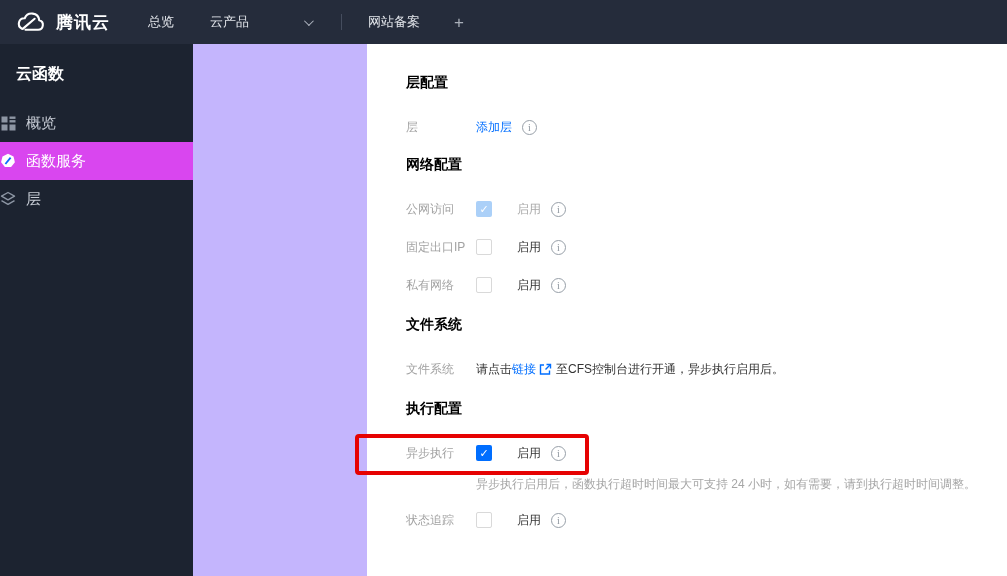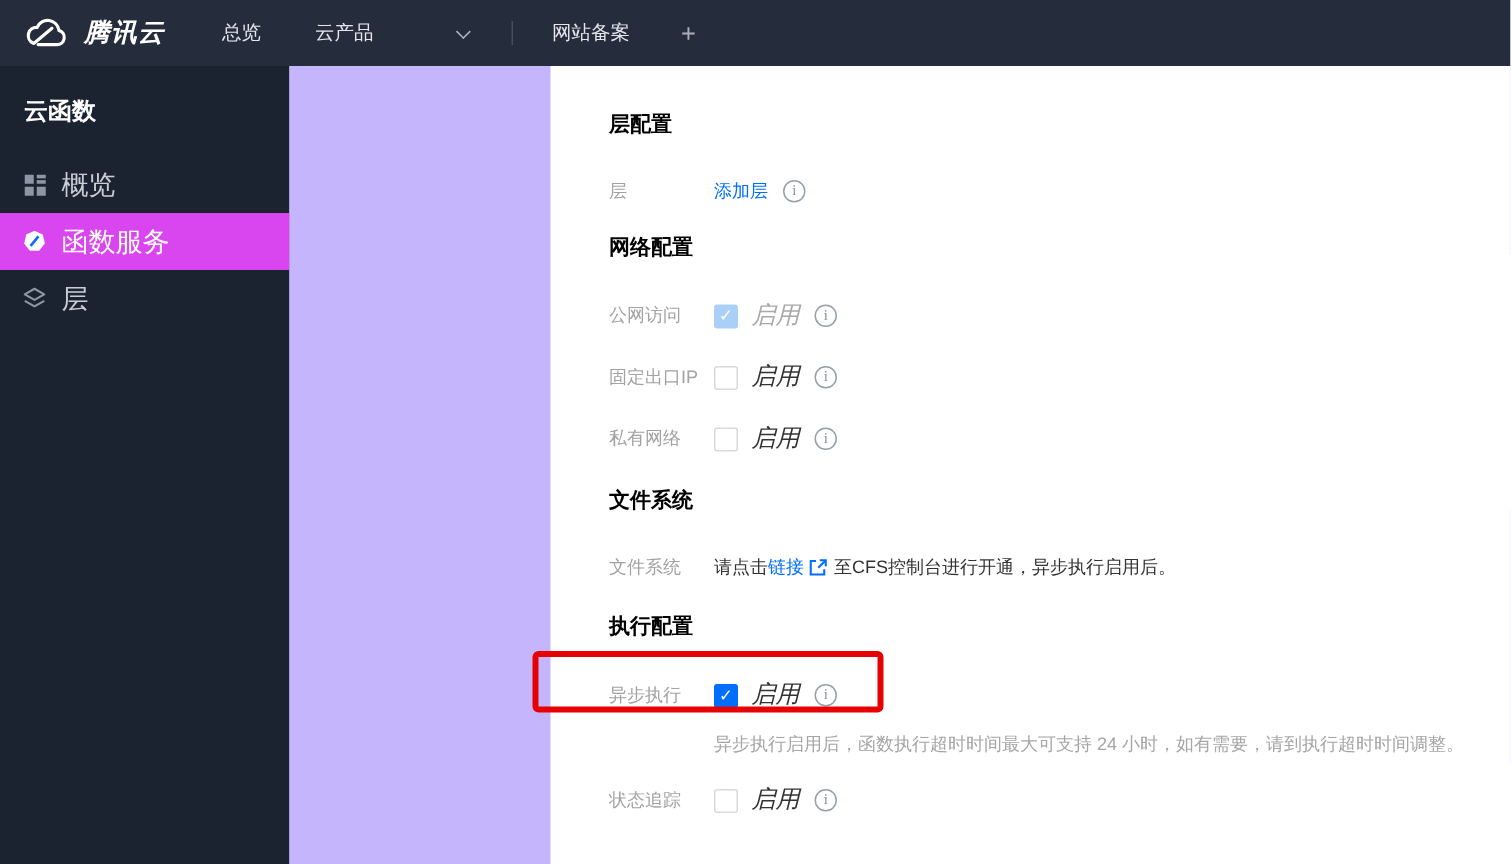--- a/index.html
+++ b/index.html
@@ -9,41 +9,41 @@
     background:#fff;
     position:relative;
   }
   .page { width:1007px; height:576px; position:relative; overflow:hidden; }
 
   
   .topbar {
     height:44px; background:#252c3b; display:flex; align-items:center;
     padding-left:14px; color:#e9ebef; position:relative; z-index:2;
   }
-  .brand { display:flex; align-items:flex-start;font-style:italic; }
+  .brand { display:flex; align-items:flex-end; }
   .brand svg { display:block; }
   .brand-name { font-size:17px; font-weight:bold; color:#fff; margin-left:9px; letter-spacing:1px; }
   .topnav { display:flex; align-items:center; margin-left:38px; font-size:13px; }
   .topnav-item { color:#e3e6eb; cursor:pointer; display:flex; align-items:center; }
   .topnav-item + .topnav-item { margin-left:36px;gap:48px; }
   .caret {
     width:7px; height:7px; border-right:1.5px solid #aeb4bf; border-bottom:1.5px solid #aeb4bf;
     transform:rotate(45deg) translateY(-2px); margin-left:7px; display:inline-block;
   }
   .topnav-divider { width:1px; height:16px; background:#454d5e; margin:0 26px 0 30px; }
   .topnav-plus { font-size:17px; color:#aab0ba; margin-left:34px; cursor:pointer; line-height:1; }
 
   
   .body-wrap { display:flex; height:576px; }
   .sidebar { width:193px; background:#1c2330; flex:none; color:#ced3da; }
   .sidebar-title { color:#fff; font-size:16px; font-weight:bold; padding:20px 0 0 16px; }
   .side-menu { margin-top:19px; }
   .side-item {
-    height:38px; display:flex; align-items:center; padding-left:15px;
-    font-size:18px; cursor:pointer; color:#c8cdd6;
+    height:38px; display:flex; align-items:center; 
+    font-size:15px; cursor:pointer; color:#c8cdd6;
   }
   .side-item .s-icon { width:16px; height:16px; margin-right:10px; flex:none; display:flex; align-items:center; justify-content:center; }
   .side-item.active { background:#d946ef; color:#fff; }
 
   .content { flex:1; background:#c4b5fd; display:flex; }
   .gutter { width:174px; flex:none; }
   .card { flex:1; background:#fff; padding:30px 8px 0 39px; }
 
   
   .sec-heading { font-size:14px; font-weight:bold; color:#000; line-height:16px; margin-bottom:28px; }
@@ -52,21 +52,21 @@
   .link { color:#006eff; font-size:12px; cursor:pointer; }
   .row-text { font-size:12px; color:#333; display:flex; align-items:center; }
   .cb {
     width:16px; height:16px; border-radius:2px; flex:none;
     display:flex; align-items:center; justify-content:center;
     font-size:11px; font-weight:bold; color:#fff; cursor:pointer;
   }
   .cb.unchecked { background:#fff; border:1px solid #d9d9d9; }
   .cb.checked { background:#006eff; }
   .cb.checked-disabled { background:#abd0f8; }
-  .enable-label { font-size:16px; color:#333; margin-left:9px;font-style:italic; }
+  .enable-label { font-size:12px; color:#333; margin-left:25px; }
   .enable-label.disabled { color:#a8a8a8; }
   .info-icon {
     width:15px; height:15px; border:1px solid #979fa8; border-radius:50%;
     color:#8b939c; font-size:10px; line-height:13px; text-align:center;
     margin-left:10px; flex:none; cursor:pointer; font-family:"Liberation Serif","DejaVu Serif",serif;
   }
   .help-text { margin:12px 0 0 70px; font-size:12px; color:#a6a6a6; line-height:21px; max-width:530px; }
   .row-status { margin-top:16px; margin-bottom:0; }
   .ext-icon { margin:0 4px 0 3px; display:inline-flex; }
 

